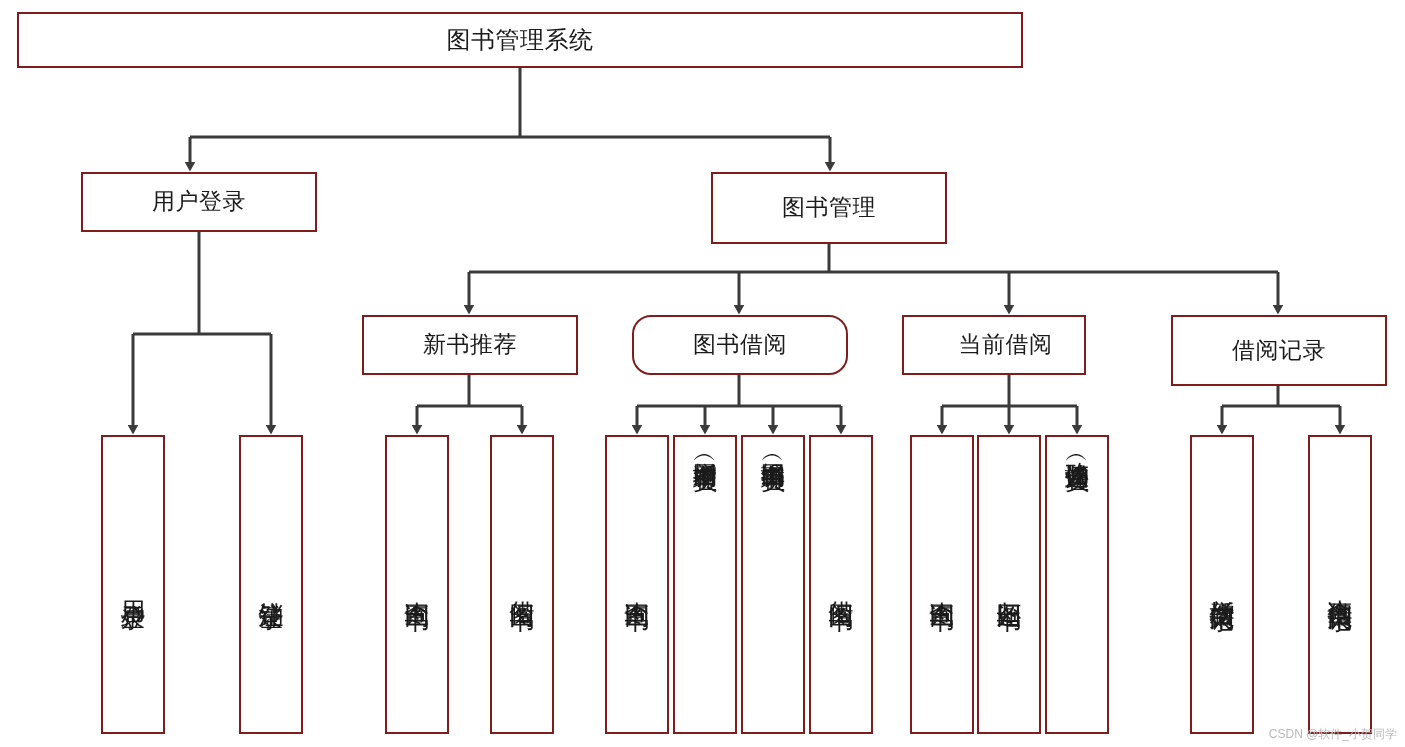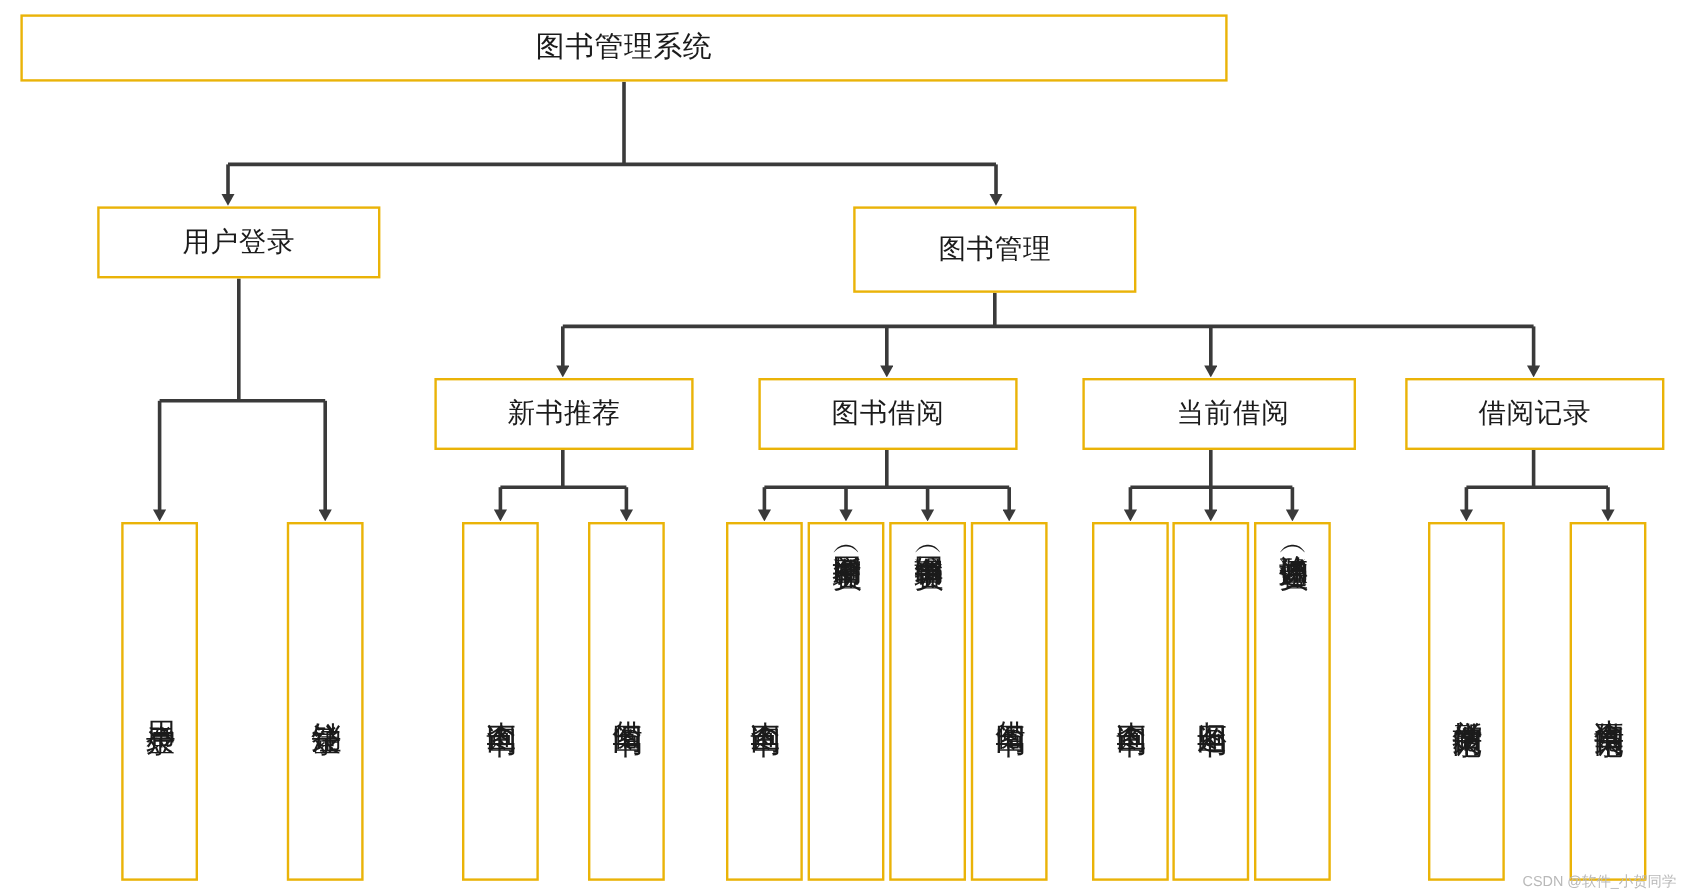--- a/index.html
+++ b/index.html
@@ -22,21 +22,21 @@
     left: 0;
     top: 0;
     width: 1405px;
     height: 747px;
     pointer-events: none;
   }
   .node {
     position: absolute;
     box-sizing: border-box;
     background: #ffffff;
-    border: 2px solid #eab308;
+    border: 2px solid #7f1d1d;
     display: flex;
     align-items: center;
     justify-content: center;
     color: #1b1b1b;
   }
   .node .lbl {
     display: block;
     text-align: center;
     line-height: 1.18;
     letter-spacing: 0.5px;
@@ -147,27 +147,27 @@
   <div class="node horiz" style="left:81px; top:172px; width:236px; height:60px;">
     <span class="lbl">用户登录</span>
   </div>
   <div class="node horiz" style="left:711px; top:172px; width:236px; height:72px;">
     <span class="lbl">图书管理</span>
   </div>
 
   <div class="node horiz" style="left:362px; top:315px; width:216px; height:60px;">
     <span class="lbl">新书推荐</span>
   </div>
-  <div class="node horiz" style="left:632px; top:315px; width:216px; height:60px;">
+  <div class="node horiz" style="left:632px; top:315px; width:216px; height:60px;border-radius:19px;">
     <span class="lbl">图书借阅</span>
   </div>
-  <div class="node horiz" style="left:902px; top:315px; width:228px; height:60px;padding-left:23px;">
+  <div class="node horiz" style="left:902px; top:315px; width:184px; height:60px;padding-left:23px;">
     <span class="lbl">当前借阅</span>
   </div>
-  <div class="node horiz" style="left:1171px; top:315px; width:216px; height:60px;">
+  <div class="node horiz" style="left:1171px; top:315px; width:216px; height:71px;">
     <span class="lbl">借阅记录</span>
   </div>
 
   <div class="node vert center" style="left:101px; top:435px; width:64px; height:299px;">
     <span class="lbl">用户登录</span>
   </div>
   <div class="node vert center" style="left:239px; top:435px; width:64px; height:299px;">
     <span class="lbl">注销登录</span>
   </div>
 

